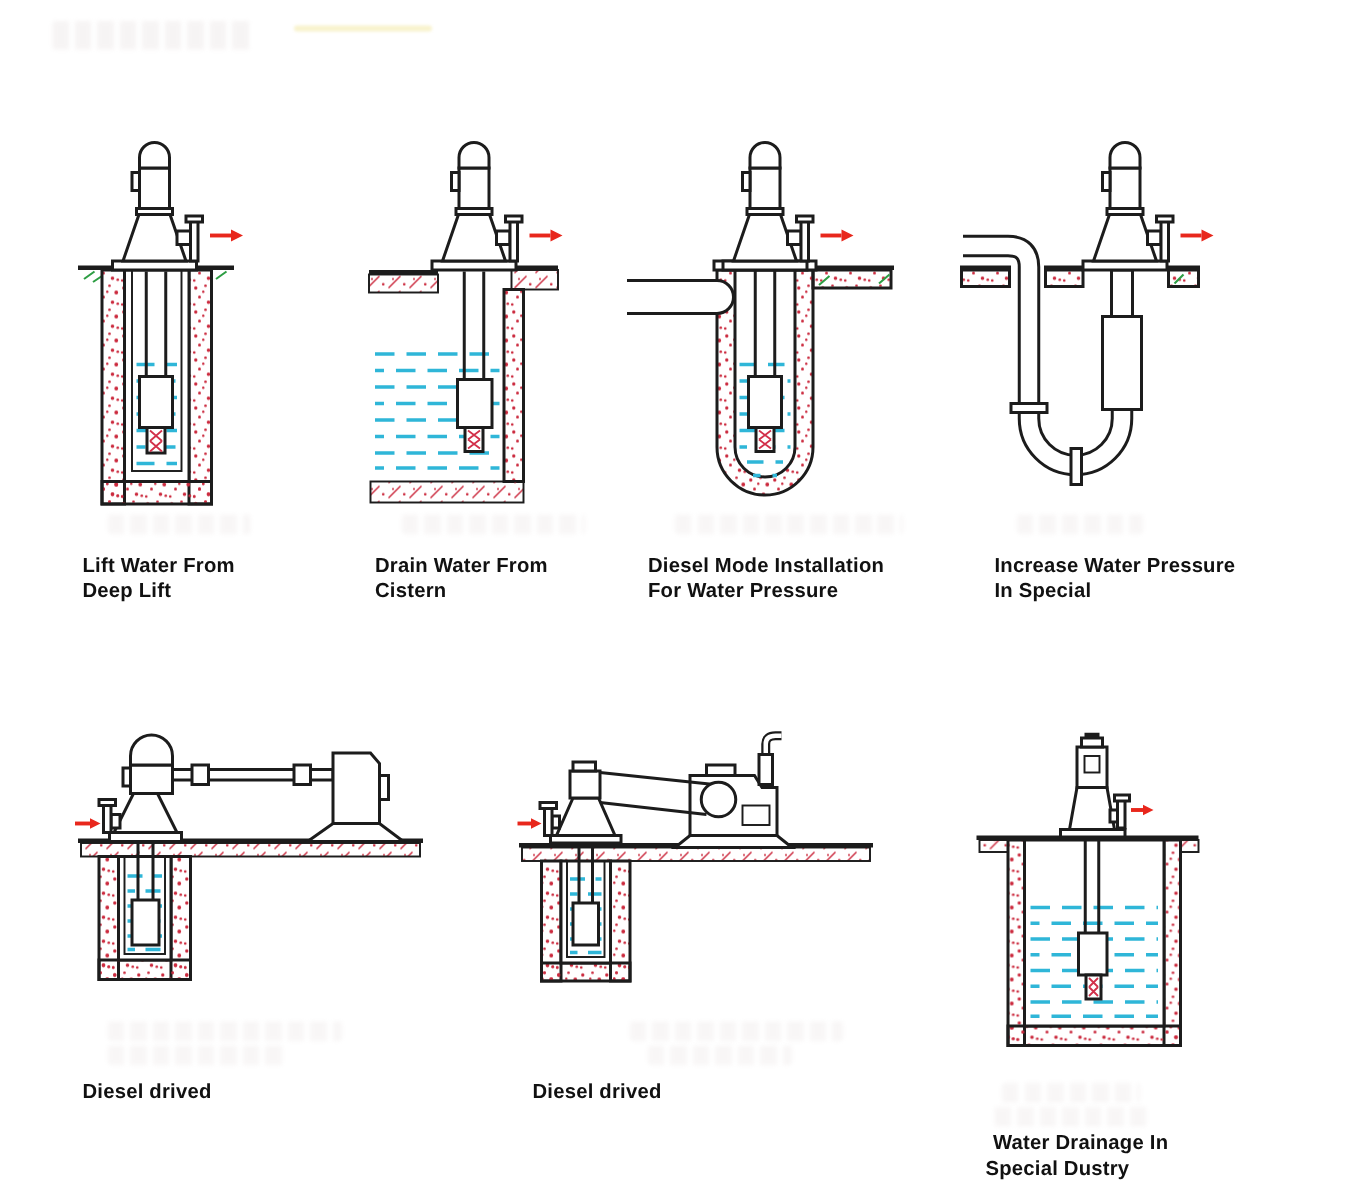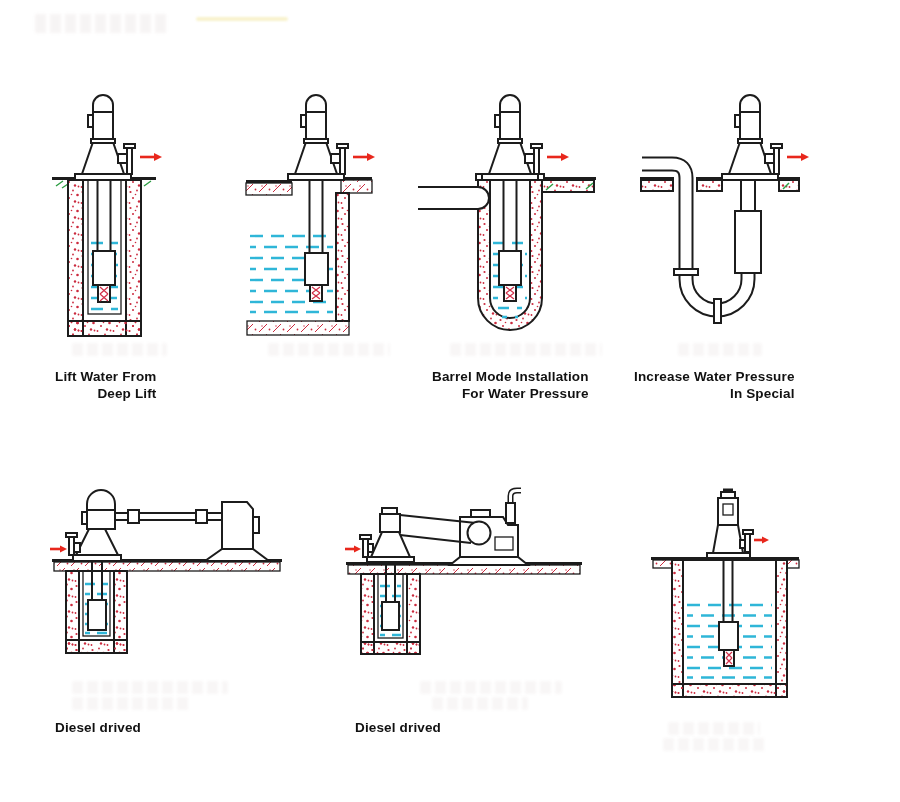--- a/index.html
+++ b/index.html
@@ -1,21 +1,21 @@
 <!DOCTYPE html>
 <html><head>
 <meta charset="utf-8">
 <style>
   html,body{margin:0;padding:0;background:#fff;}
   .stage{position:relative;width:900px;height:802px;background:#fff;overflow:hidden;
          font-family:"Liberation Sans",sans-serif;}
   .fig{position:absolute;}
   .cap{position:absolute;font:700 13.5px/17px "Liberation Sans",sans-serif;
        color:#111;letter-spacing:.15px;white-space:nowrap;}
-  .cap div{white-space:nowrap;text-align:right;}
+  .cap div{white-space:nowrap;}
   
   .wm{position:absolute;height:13px;border-radius:2px;opacity:.16;filter:blur(1.5px);
       background:repeating-linear-gradient(90deg,rgba(185,165,165,.6) 0 11px,transparent 11px 15px);}
   .wm-big{height:19px;opacity:.2;}
   .wm-yellow{height:4px;background:#e8d44d;opacity:.28;filter:blur(1px);}
   
   svg{display:block;overflow:visible;}
   .ln{stroke:#1c1c1c;stroke-width:2;fill:#fff;}
   .lnn{stroke:#1c1c1c;stroke-width:2;fill:none;}
   .ln1{stroke:#1c1c1c;stroke-width:1.3;fill:none;}
@@ -294,28 +294,36 @@
       <rect class="ln1" x="78" y="17" width="10" height="11"></rect>
       <rect class="ln" x="76" y="5" width="14" height="6"></rect>
       <rect class="thick" x="78" y="1.5" width="10" height="3.5"></rect>
     </svg>
   </div>
 
   <div class="cap" style="left:55px;top:368px">
     <div>Lift Water From</div>
     <div>Deep Lift</div>
   </div>
+  <div class="cap" style="left:250px;top:368px">
+    <div>Drain Water From</div>
+    <div>Cistern</div>
+  </div>
   <div class="cap" style="left:432px;top:368px">
-    <div>Barrel Mode Installation</div>
+    <div>Diesel Mode Installation</div>
     <div>For Water Pressure</div>
   </div>
-  <div class="cap" style="left:634px;top:368px">
+  <div class="cap" style="left:663px;top:368px">
     <div>Increase Water Pressure</div>
     <div>In Special</div>
   </div>
   <div class="cap" style="left:55px;top:719px">
     <div>Diesel drived</div>
   </div>
   <div class="cap" style="left:355px;top:719px">
     <div>Diesel drived</div>
   </div>
+  <div class="cap" style="left:657px;top:753px">
+    <div style="padding-left:5px">Water Drainage In</div>
+    <div>Special Dustry</div>
+  </div>
 
 </div>
 
 </body></html>

